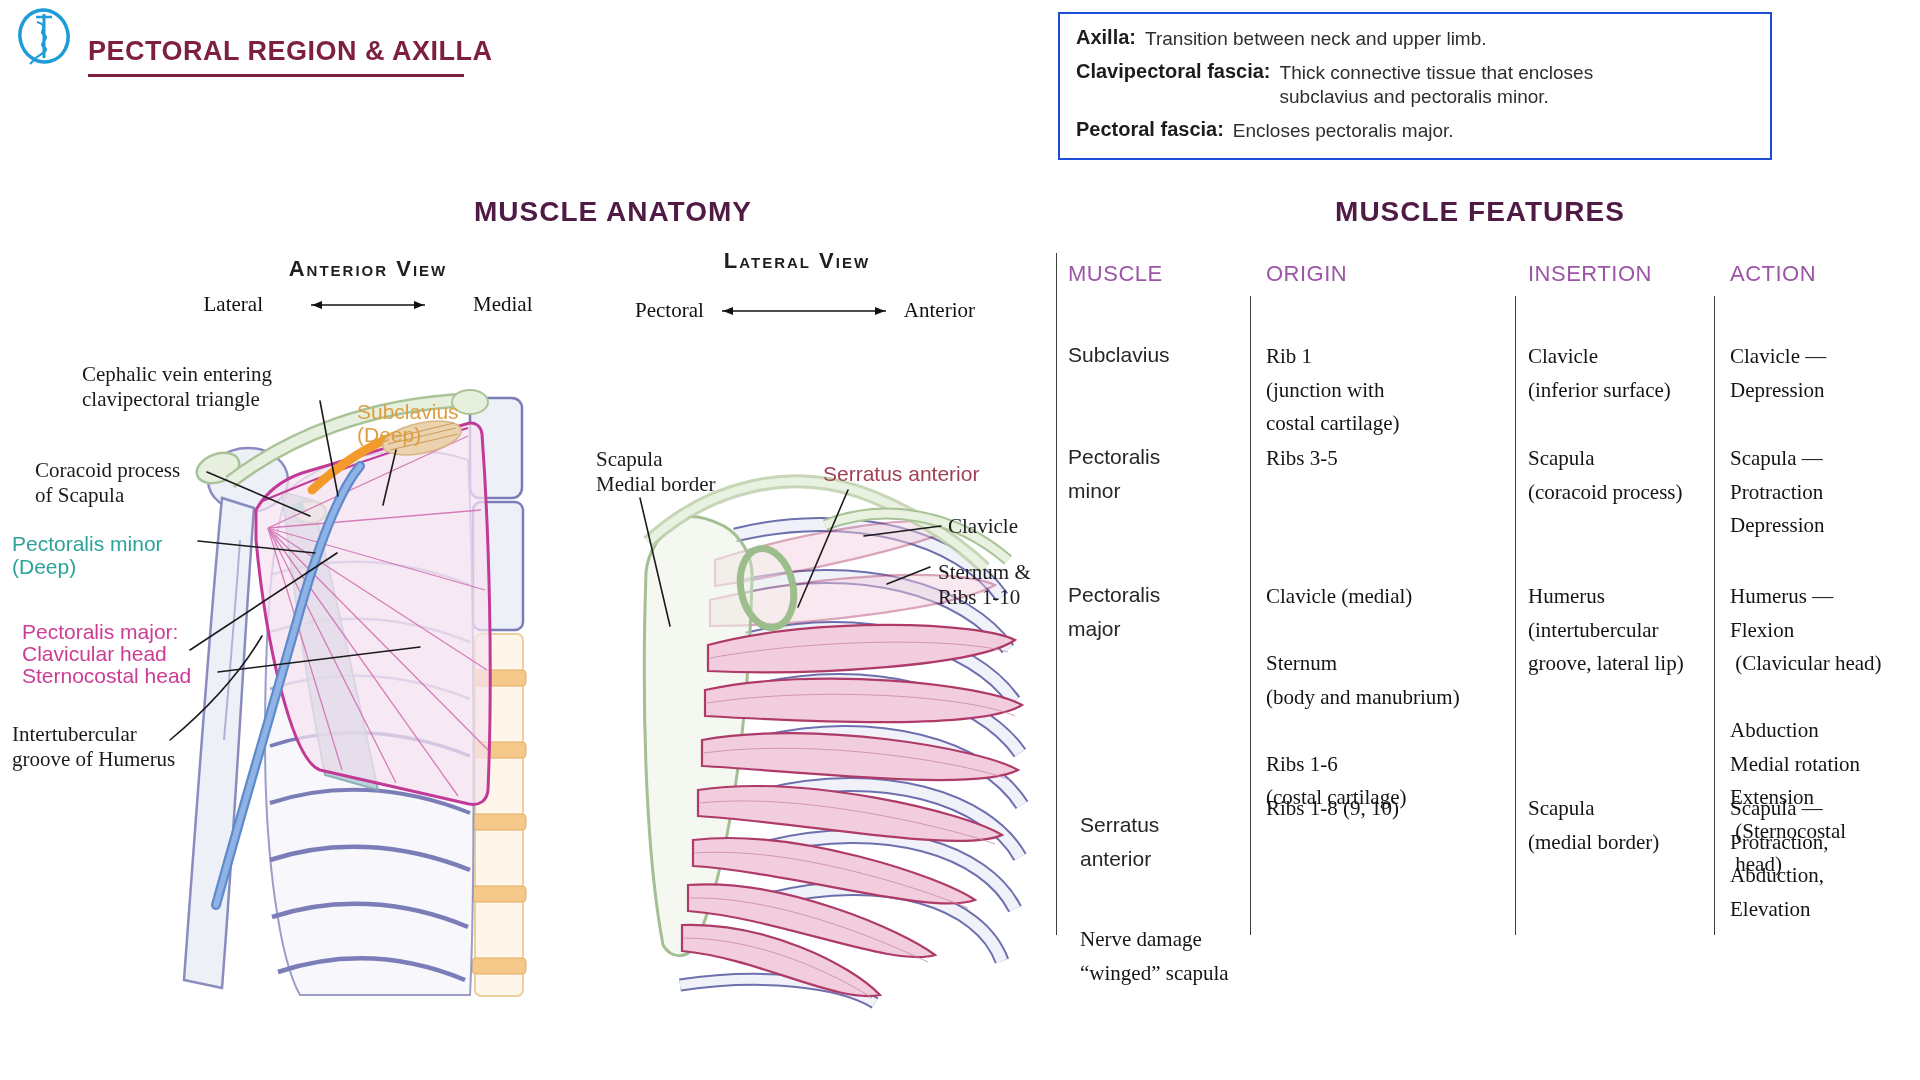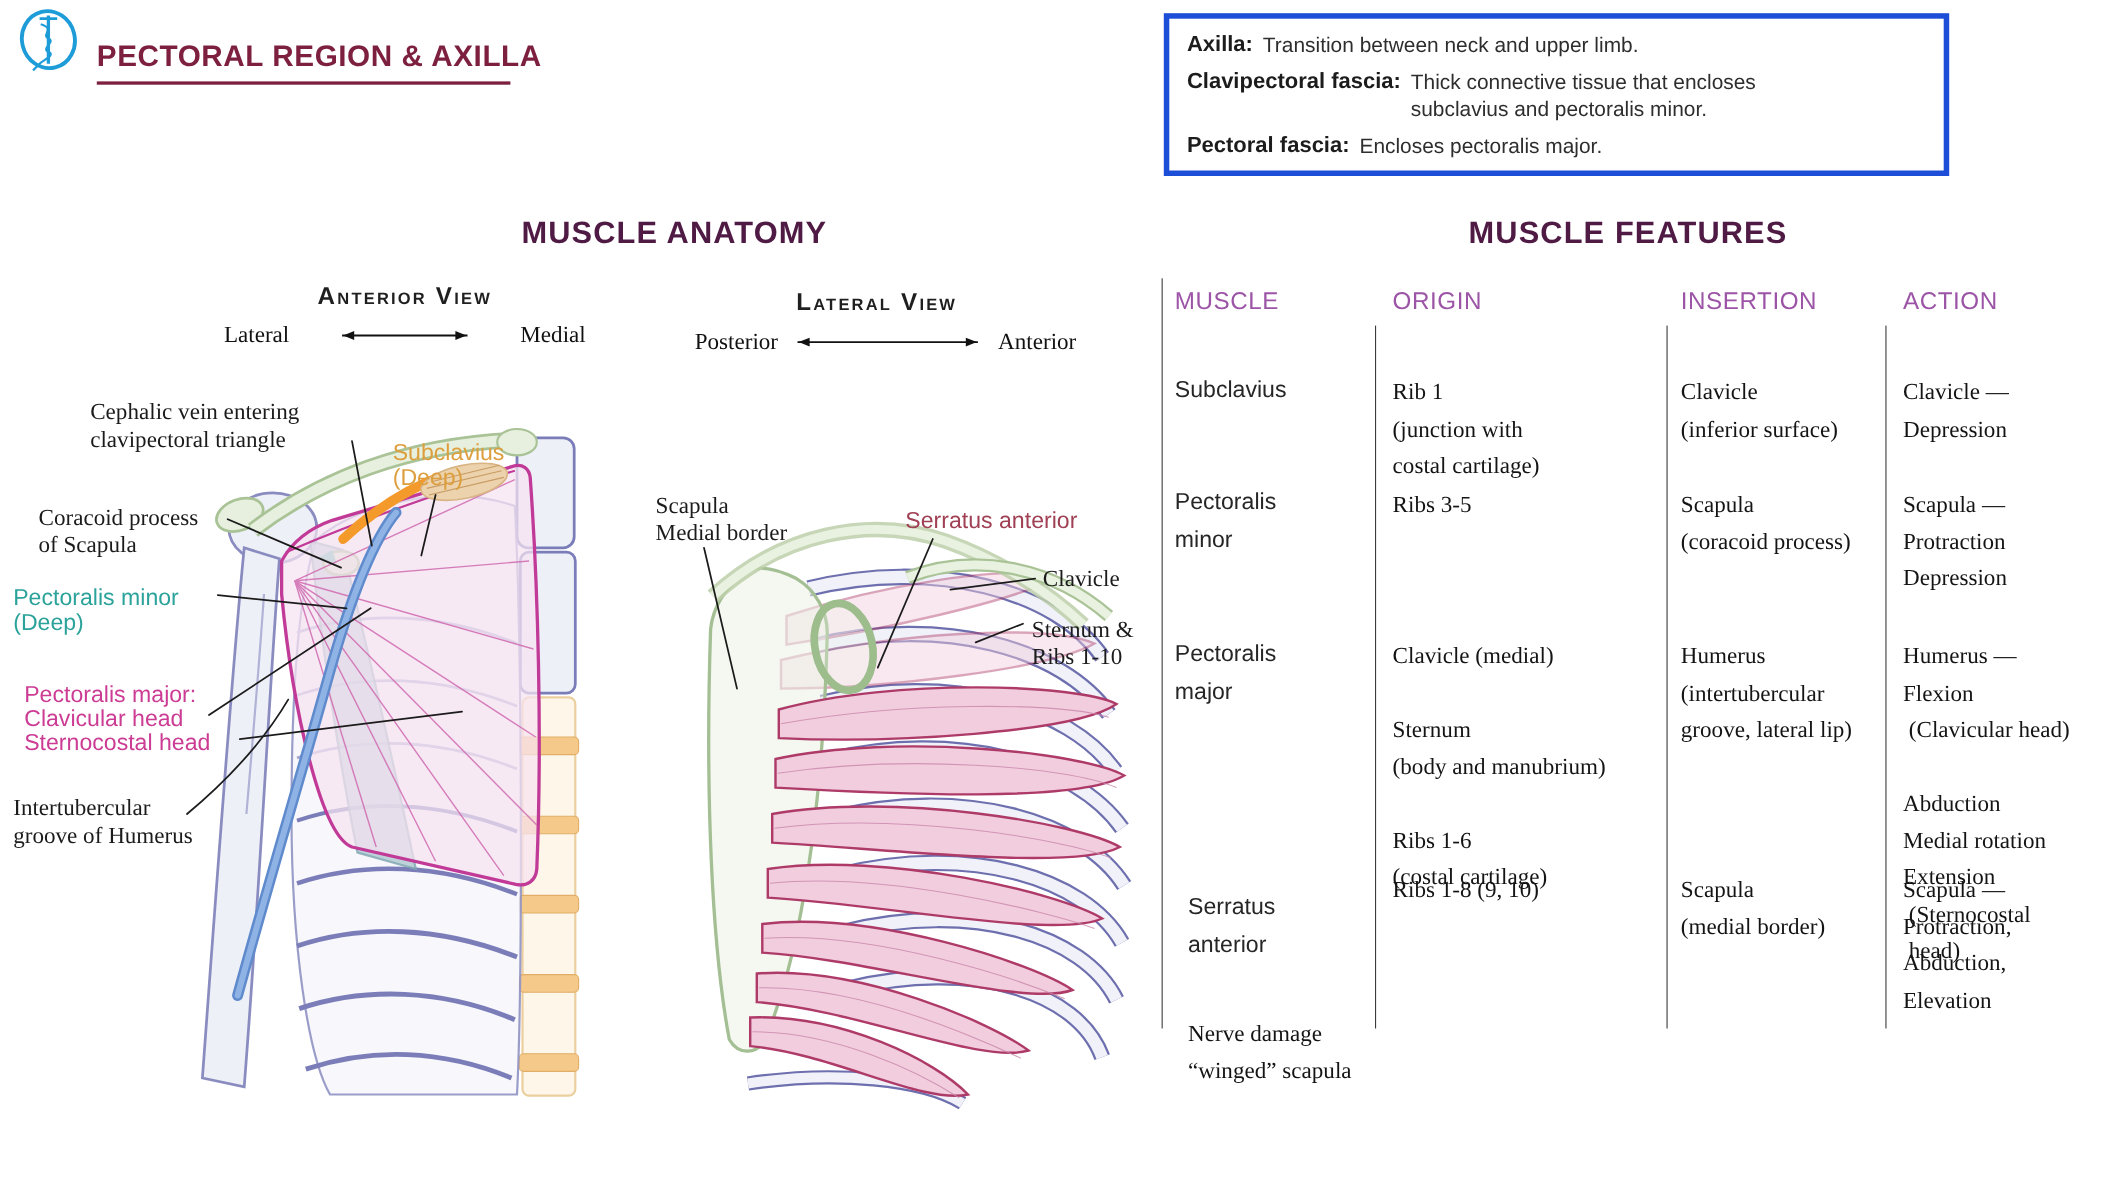--- a/index.html
+++ b/index.html
@@ -6,21 +6,21 @@
   html,body{margin:0;padding:0;background:#ffffff;}
   #app{position:relative;width:1920px;height:1080px;background:#fff;overflow:hidden;
        font-family:"Liberation Sans",sans-serif;}
   
   #logo{position:absolute;left:16px;top:8px;width:56px;height:60px;}
   #page-title{position:absolute;left:88px;top:36px;font-size:27px;font-weight:bold;
               letter-spacing:.5px;color:#7d1f3e;}
   #title-underline{position:absolute;left:88px;top:74px;width:376px;height:3px;background:#7d1f3e;}
   
   #def-box{position:absolute;left:1058px;top:12px;width:714px;height:148px;box-sizing:border-box;
-           border:5px solid #1d4ed8;background:#fff;padding:12px 16px;}
+           border:2px solid #1d4ed8;background:#fff;padding:12px 16px;}
   .def-row{display:flex;margin-bottom:9px;}
   .def-term{font-weight:bold;white-space:nowrap;margin-right:9px;font-size:20px;color:#1c1c1c;}
   .def-text{white-space:pre-line;font-size:19px;color:#2e2e2e;line-height:24px;padding-top:1px;}
   
   .section-heading{position:absolute;width:400px;text-align:center;font-weight:bold;
                    font-size:28px;letter-spacing:1px;color:#4f1a44;}
   .view-title{position:absolute;width:320px;text-align:center;font-variant:small-caps;
               font-size:22px;letter-spacing:2px;color:#1f1f1f;font-weight:600;}
   .axis-row{position:absolute;display:flex;align-items:center;justify-content:center;gap:10px;
             font-family:"Liberation Serif",serif;font-size:21px;color:#111;}
@@ -84,23 +84,23 @@
   <div class="axis-row" style="left:168px;top:292px;width:400px;gap:40px;">
     <span>Lateral</span>
     <svg width="130" height="14" viewBox="0 0 130 14">
       <line x1="8" y1="7" x2="122" y2="7" stroke="#111" stroke-width="1.6"></line>
       <path d="M9 7 L19 3 L19 11 Z" fill="#111"></path>
         <path d="M121 7 L111 3 L111 11 Z" fill="#111"></path>
     </svg>
     <span>Medial</span>
   </div>
 
-  <div class="view-title" style="left:637px;top:262px;">Lateral View</div>
+  <div class="view-title" style="left:637px;top:248px;">Lateral View</div>
   <div class="axis-row" style="left:600px;top:298px;width:410px;">
-    <span>Posterior</span>
+    <span>Pectoral</span>
     <svg width="180" height="14" viewBox="0 0 180 14">
       <line x1="8" y1="7" x2="172" y2="7" stroke="#111" stroke-width="1.6"></line>
       <path d="M9 7 L19 3 L19 11 Z" fill="#111"></path>
         <path d="M171 7 L161 3 L161 11 Z" fill="#111"></path>
     </svg>
     <span>Anterior</span>
   </div>
 
   <svg class="fig" style="left:170px;top:340px;" width="400" height="670" viewBox="0 0 400 670">
 

